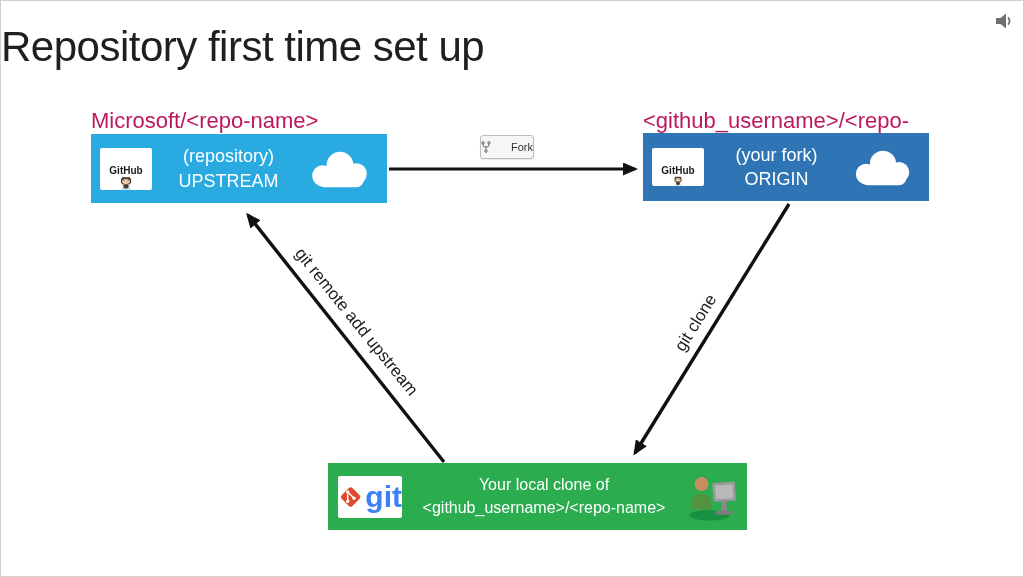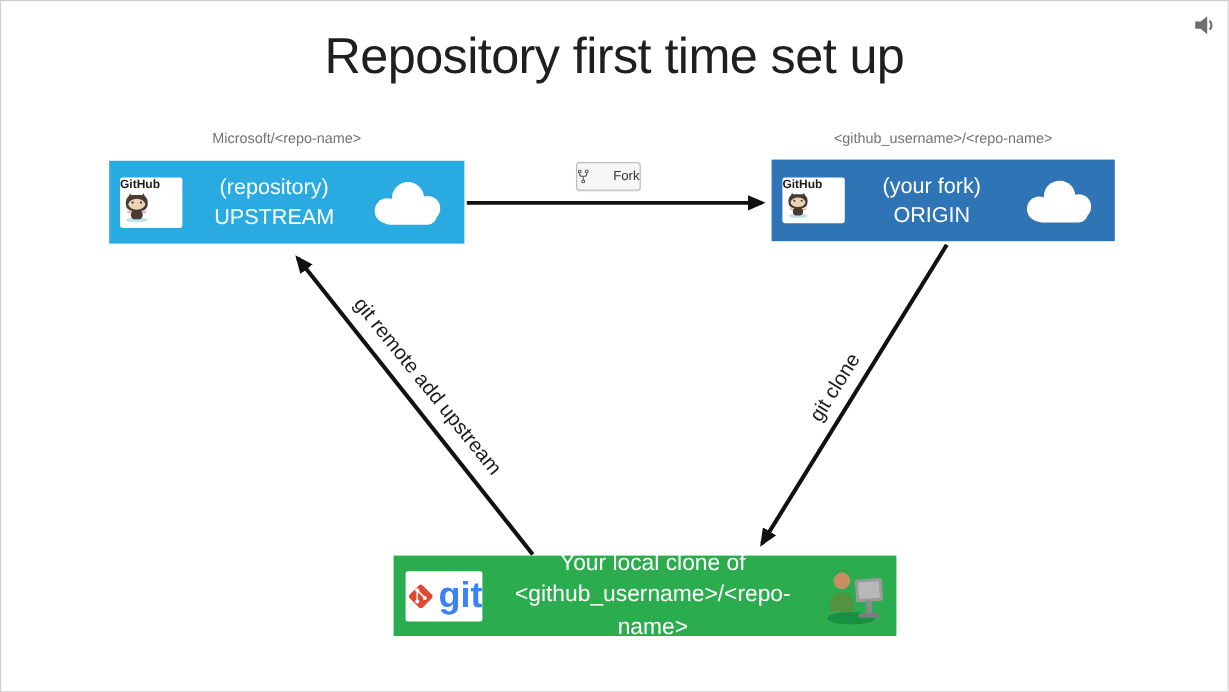--- a/index.html
+++ b/index.html
@@ -6,45 +6,45 @@
   html,body { background:#e9e9e9; }
   body { font-family:"Liberation Sans", sans-serif; }
 
   .slide {
     position:relative; width:1024px; height:577px;
     background:#ffffff; border:1px solid #cfcfcf; overflow:hidden;
   }
 
   .title {
     position:absolute; top:22px; left:0; width:100%;
-    text-align:center; font-size:42px; font-weight:400;
+    text-align:left; font-size:42px; font-weight:400;
     letter-spacing:-0.5px; color:#1f1f1f;
   }
 
   .speaker { position:absolute; top:8px; right:7px; width:24px; height:24px; cursor:pointer; }
 
   .node-header {
-    position:absolute; text-align:center; font-size:12px; color:#737373;
+    position:absolute; font-size:22px; color:#be185d;
   }
   .node-header.upstream { left:90px; width:296px; top:107px; }
   .node-header.origin  { left:642px; width:286px; top:107px; }
 
   .box {
     position:absolute; display:flex; align-items:center; color:#ffffff;
   }
   .box .box-text { flex:1; text-align:center; font-size:18px; line-height:1.35; }
   .box.upstream { left:90px;  top:133px; width:296px; height:69px; background:#29ABE2; }
   .box.origin   { left:642px; top:132px; width:286px; height:68px; background:#2F74B5; }
   .box.local    { left:327px; top:462px; width:419px; height:67px; background:#2BAC4F; }
-  .box.local .box-text { font-size:19px; line-height:1.4; }
+  .box.local .box-text { font-size:16px; line-height:1.4; }
 
   .gh-card {
     width:52px; height:42px; background:#ffffff; border-radius:2px;
-    margin-left:9px; display:flex; flex-direction:column; align-items:flex-start;
-    justify-content:flex-start; padding-top:2px; flex:0 0 auto;
+    margin-left:9px; display:flex; flex-direction:column; align-items:center;
+    justify-content:flex-start; padding-top:18px; flex:0 0 auto;
   }
   .gh-card .gh-word { font-size:10px; font-weight:bold; color:#1b1b1b; line-height:1; }
   .box.origin .gh-card { width:52px; height:38px; }
   .box.origin .gh-card svg { height:22px; }
 
   .cloud { flex:0 0 auto; margin-right:12px; }
 
   .git-card {
     width:64px; height:42px; background:#ffffff; border-radius:2px;
     margin-left:10px; display:flex; align-items:center; justify-content:center;

